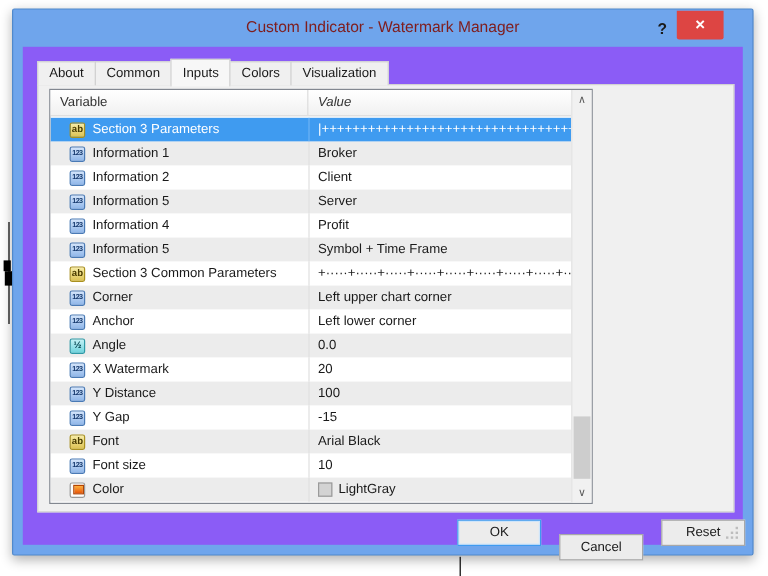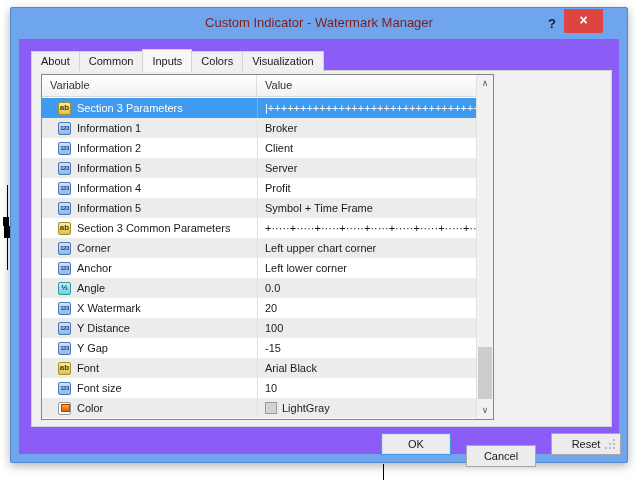--- a/index.html
+++ b/index.html
@@ -62,21 +62,21 @@
     font-size:11px;
   }
   .thead {
     position:absolute; left:0; right:17px; top:0; height:22px; display:flex;
     background:linear-gradient(#ffffff,#f1f1f1); border-bottom:1px solid #d8d8d8;
     color:#333;
     align-items:flex-end;
   }
   .thead .hc { line-height:22px; padding-left:8px; }
   .thead .hc.c1 { width:215px; border-right:1px solid #dcdcdc; }
-  .thead .hc.c2 { flex:1; }
+  .thead .hc.c2 { flex:1;font-style:italic; }
   .tbody { position:absolute; left:0; right:17px; top:23px; bottom:0; overflow:hidden; }
   .trow { display:flex; height:20px; background:#fff; cursor:default; }
   .trow.alt { background:#ececec; }
   .trow.sel { background:#3f9bf0; color:#fff; }
   .lcell { width:215px; display:flex; align-items:center; padding-left:16px; overflow:hidden; }
   .vname { margin-left:6px; white-space:nowrap; }
   .val {
     flex:1; display:flex; align-items:center; padding-left:7px;
     border-left:1px solid #e0e0e0; white-space:nowrap; overflow:hidden;
   }

